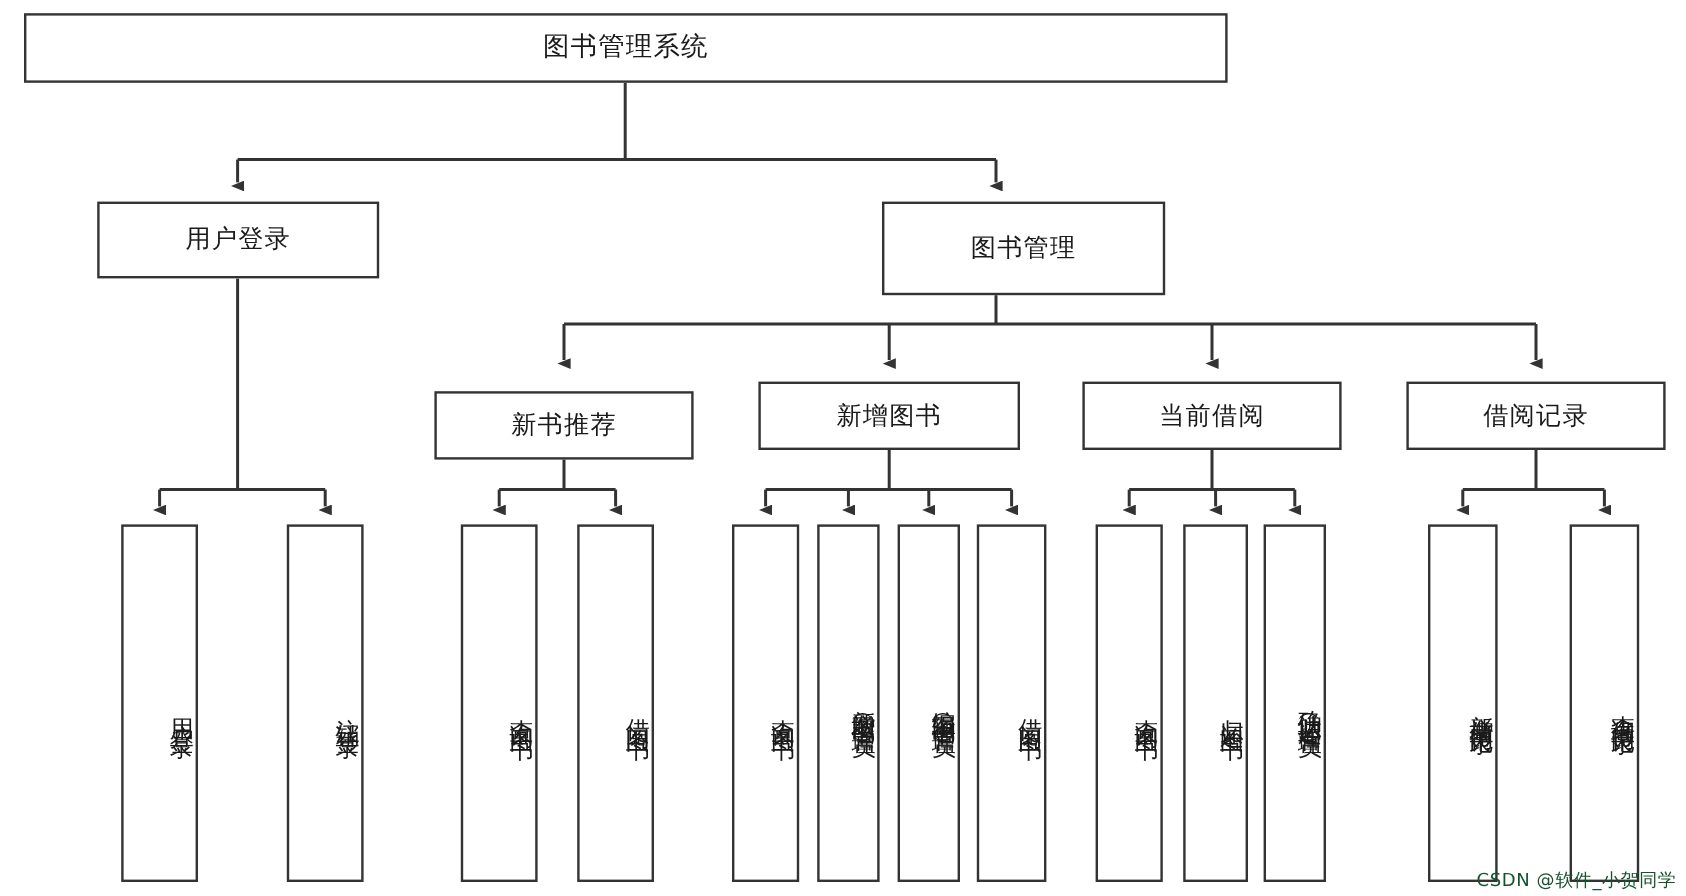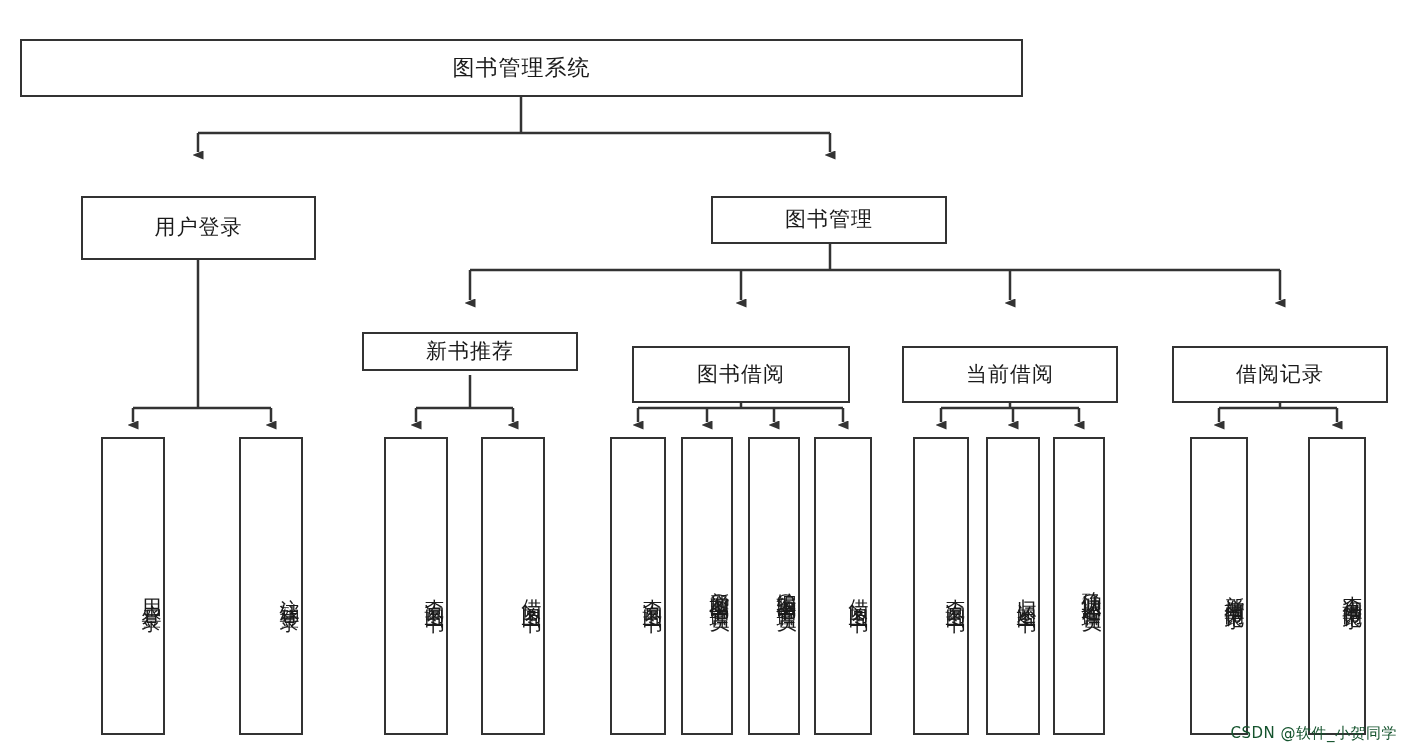--- a/index.html
+++ b/index.html
@@ -25,21 +25,20 @@
     border: 2px solid #333333;
     display: flex;
     align-items: center;
     justify-content: center;
     color: #1a1a1a;
   }
   .node.horiz {
     font-size: 21px;
     letter-spacing: 1px;
     line-height: 1.2;
-    margin-top: 28px;
   }
   .node.vert {
     writing-mode: vertical-rl;
     text-orientation: upright;
     font-size: 20px;
     letter-spacing: 5px;
     line-height: 1.1;
     align-items: flex-start;
     justify-content: center;
     padding-top: 14px;
@@ -120,24 +119,24 @@
       <path d="M1280,375 L1280,408"></path>
       <path d="M1219,408 L1337,408"></path>
       <path d="M1219,408 L1219,422" marker-end="url(#arrow)"></path>
       <path d="M1337,408 L1337,422" marker-end="url(#arrow)"></path>
     </g>
   </svg>
 
   <div class="node horiz root" style="left:20px;top:11px;width:1003px;height:58px;">图书管理系统</div>
 
   <div class="node horiz" style="left:81px;top:168px;width:235px;height:64px;">用户登录</div>
-  <div class="node horiz" style="left:711px;top:168px;width:236px;height:48px;">图书管理</div>
+  <div class="node horiz" style="left:735px;top:168px;width:236px;height:78px;">图书管理</div>
 
-  <div class="node horiz" style="left:362px;top:304px;width:216px;height:39px;">新书推荐</div>
-  <div class="node horiz" style="left:632px;top:318px;width:218px;height:57px;">图书借阅</div>
+  <div class="node horiz" style="left:362px;top:326px;width:216px;height:57px;">新书推荐</div>
+  <div class="node horiz" style="left:632px;top:318px;width:218px;height:57px;">新增图书</div>
   <div class="node horiz" style="left:1172px;top:318px;width:216px;height:57px;">借阅记录</div>
   <div class="node horiz" style="left:902px;top:318px;width:216px;height:57px;">当前借阅</div>
 
   <div class="node vert" style="left:101px;top:437px;width:64px;height:298px;">用户登录</div>
   <div class="node vert" style="left:239px;top:437px;width:64px;height:298px;">注销登录</div>
 
   <div class="node vert" style="left:384px;top:437px;width:64px;height:298px;">查询图书</div>
   <div class="node vert" style="left:481px;top:437px;width:64px;height:298px;">借阅图书</div>
 
   <div class="node vert" style="left:610px;top:437px;width:56px;height:298px;">查询图书</div>

